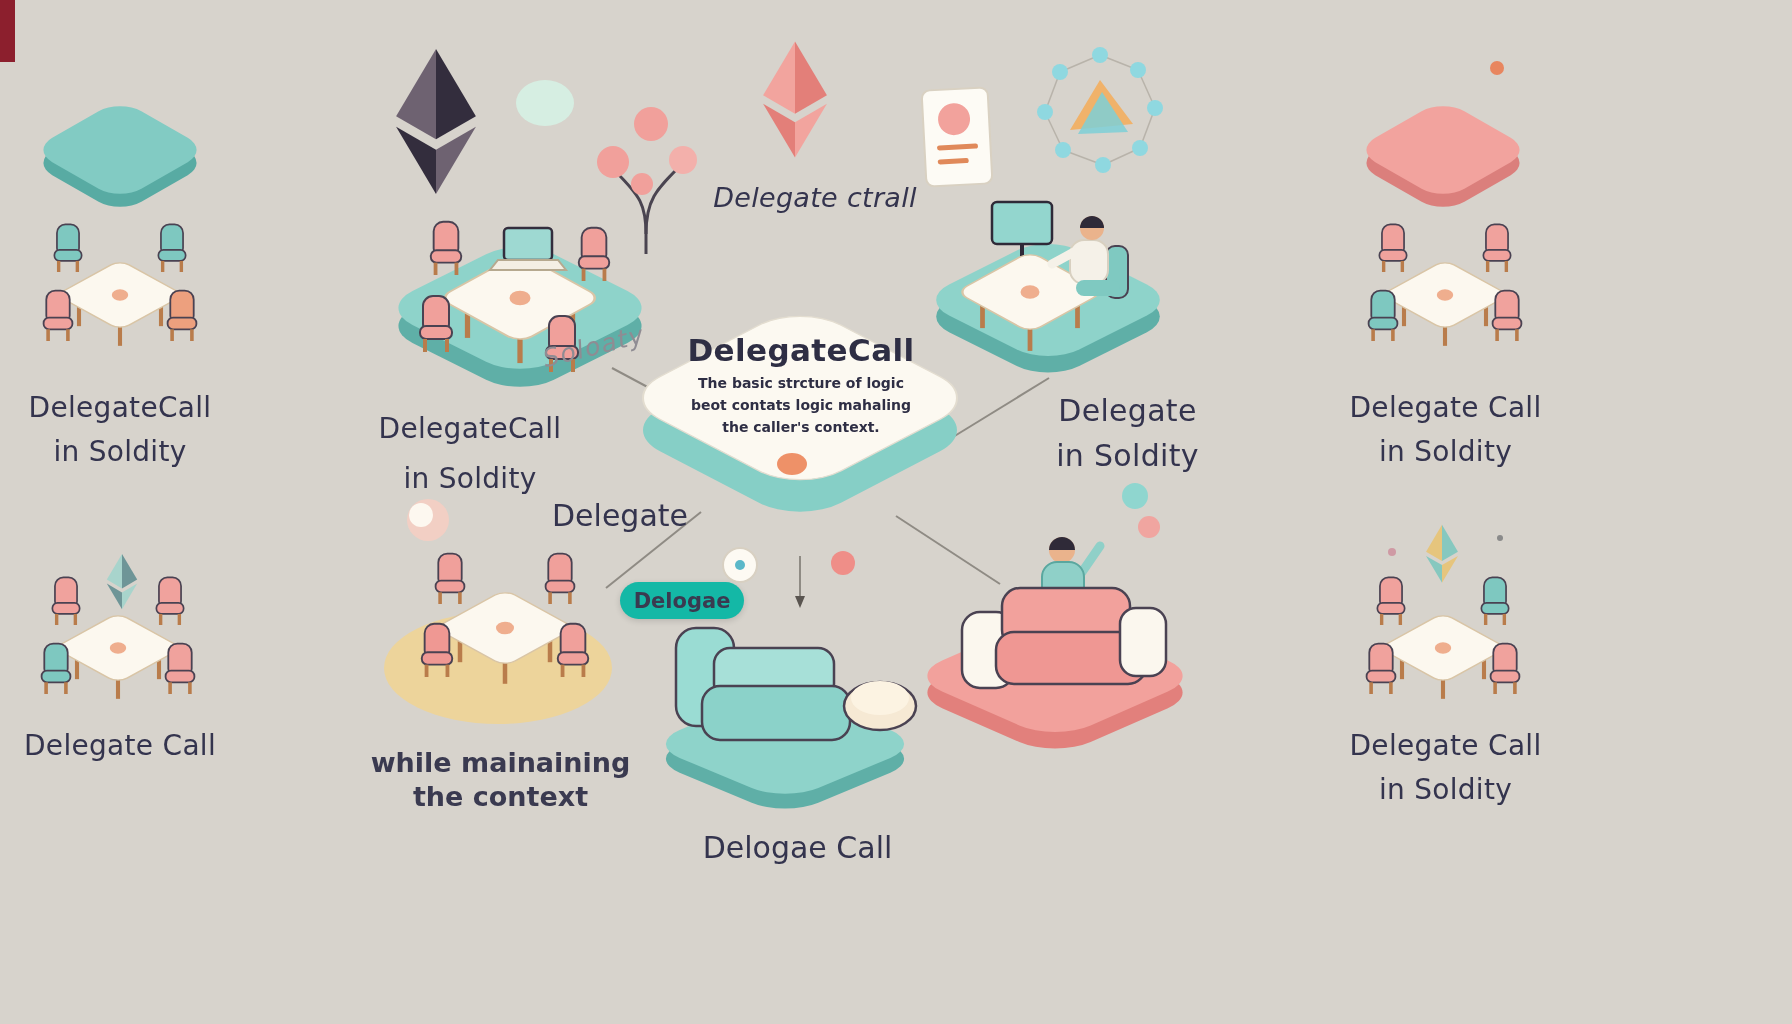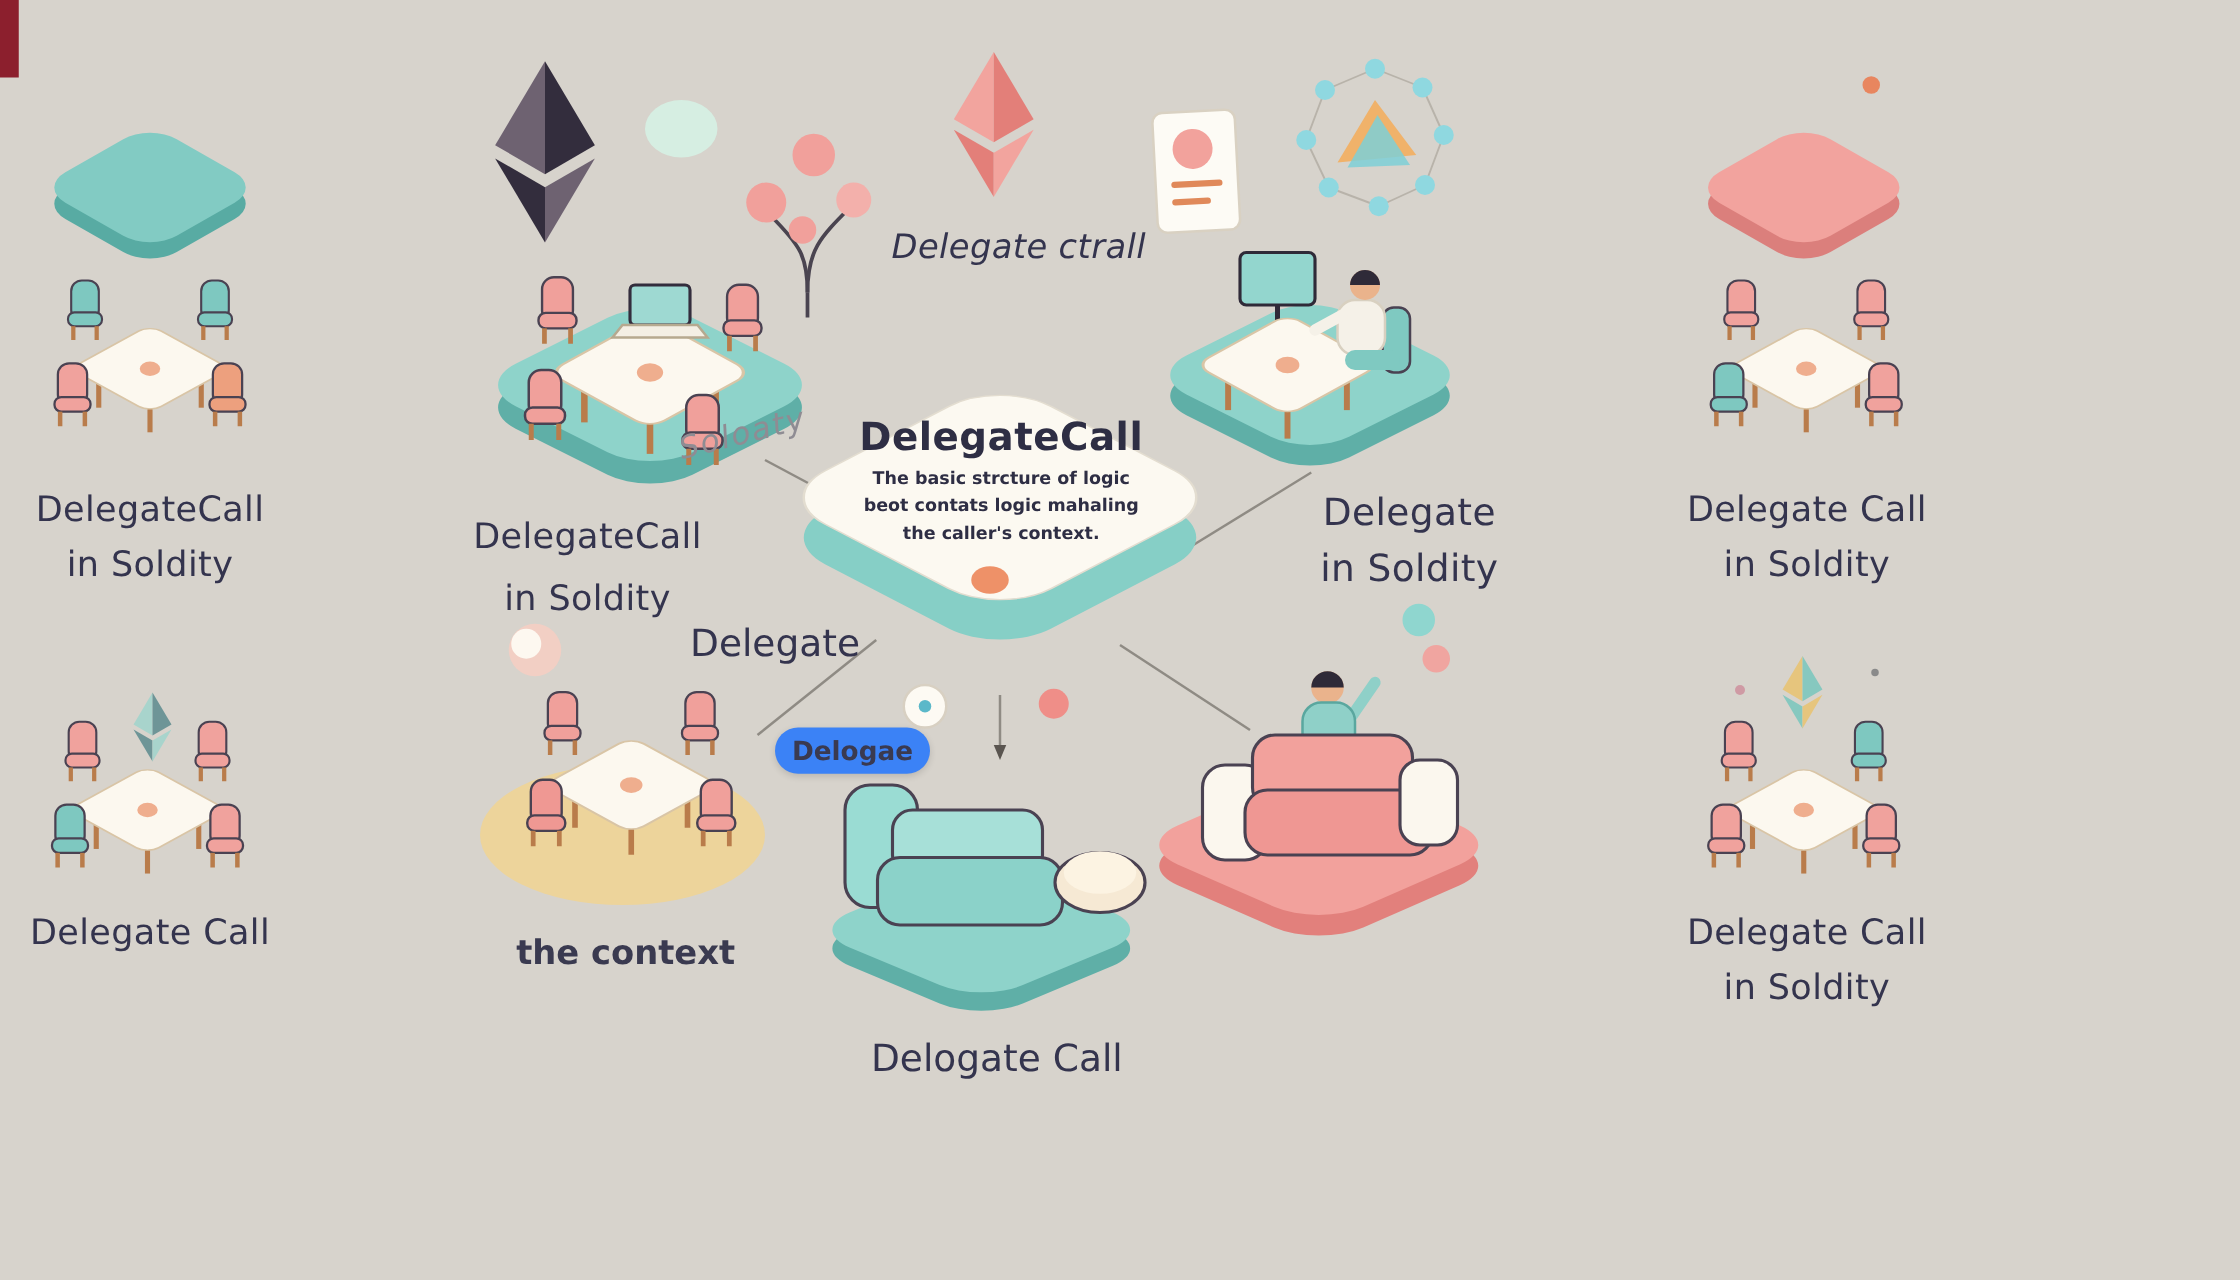--- a/index.html
+++ b/index.html
@@ -26,21 +26,21 @@
   }
   .cc-title { font-size:31px; font-weight:bold; letter-spacing:0.4px; margin-bottom:4px; }
   .cc-body  { font-size:14px; font-weight:bold; line-height:22px; }
   .word { position:absolute; color:#34344e; font-size:30px; }
   .bottom-center-caption {
     position:absolute; left:655px; top:830px; width:285px;
     text-align:center; color:#34344e; font-size:30px;
   }
   .pill {
     position:absolute; left:620px; top:582px; width:124px; height:37px;
-    background:#3b82f6; border-radius:19px;
+    background:#14b8a6; border-radius:19px;
     box-shadow:0 2px 6px rgba(0,0,0,0.14);
     display:flex; align-items:center; justify-content:center;
     font-size:21px; font-weight:bold; color:#3a3a50;
   }
   .soloaty {
     position:absolute; left:542px; top:332px;
     font-size:25px; font-style:italic; color:#8f8c93;
     transform:rotate(-14deg); letter-spacing:1.5px;
   }
 </style>
@@ -284,35 +284,36 @@
     <div>in Soldity</div>
   </div>
 
   <div class="word" style="left:552px; top:498px;">Delegate</div>
 
   <div class="soloaty">Soloaty</div>
 
   <div class="pill">Delogae</div>
 
   <div class="bold-block" style="left:368px; top:746px; width:265px;">
+    <div>while mainaining</div>
     <div>the context</div>
   </div>
 
   <div class="caption tight" style="left:680px; top:182px; width:270px;font-style:italic;">
     <div>Delegate ctrall</div>
   </div>
 
   <div class="center-card">
     <div class="cc-title">DelegateCall</div>
     <div class="cc-body">The basic strcture of logic</div>
     <div class="cc-body">beot contats logic mahaling</div>
     <div class="cc-body">the caller's context.</div>
   </div>
 
-  <div class="bottom-center-caption">Delogate Call</div>
+  <div class="bottom-center-caption">Delogae Call</div>
 
   <div class="caption big" style="left:1005px; top:388px; width:245px;">
     <div>Delegate</div>
     <div>in Soldity</div>
   </div>
 
   <div class="caption" style="left:1323px; top:386px; width:245px;">
     <div>Delegate Call</div>
     <div>in Soldity</div>
   </div>

